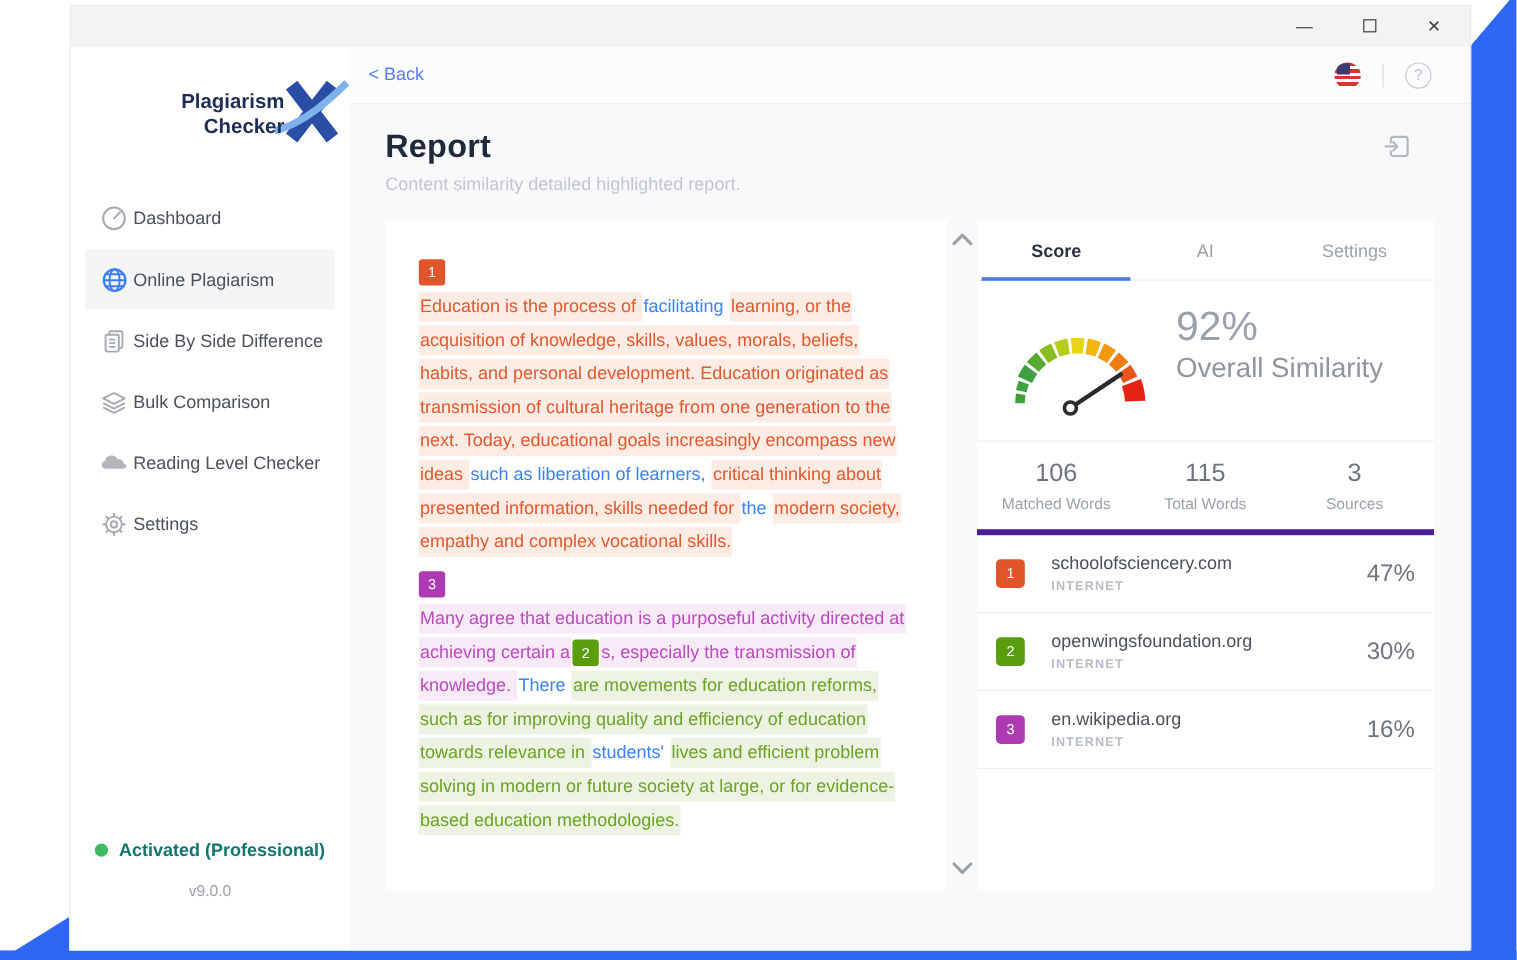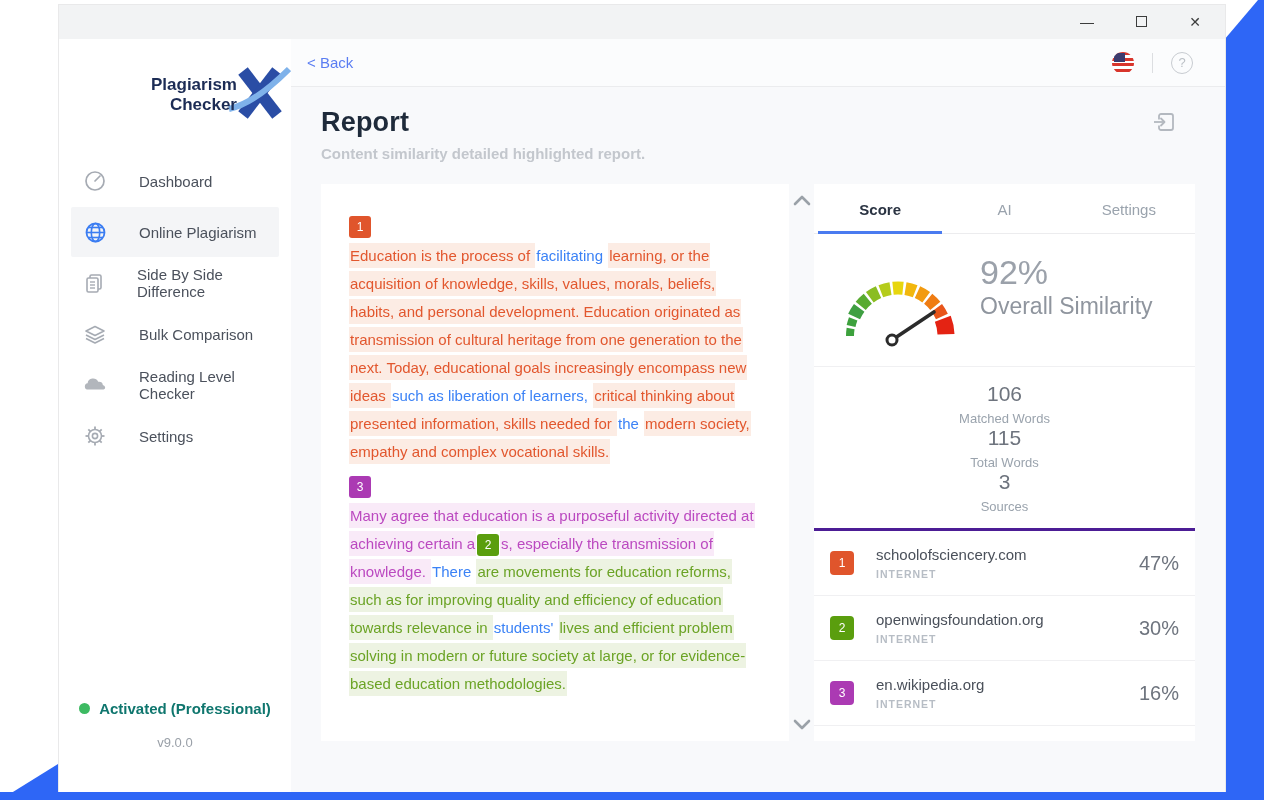--- a/index.html
+++ b/index.html
@@ -24,21 +24,21 @@
   .wc-max-box { display:inline-block; width:11px; height:11px; border:1.4px solid #3c3c3c; }
 
   .app { flex:1; display:flex; min-height:0; }
 
   
   .sidebar { width:232px; background:#fff; display:flex; flex-direction:column; }
   .logo-wrap { padding:26px 0 30px; display:flex; justify-content:flex-end; align-items:center; }
   .logo { display:flex; align-items:center; }
   .logo-text { text-align:right; font-weight:700; font-size:17px; color:#1c2c55; line-height:1.2; margin-right:-10px; position:relative; z-index:2; }
   .logo-x { position:relative; z-index:1; }
-  .nav-item { display:flex; align-items:center; height:50px; margin:1px 12px; padding-left:12px; gap:32px;
+  .nav-item { display:flex; align-items:center; height:50px; margin:1px 12px; padding-left:12px; gap:4px;
               font-size:15px; color:#4b515c; border-radius:2px; cursor:pointer; }
   .nav-item.active { background:#f4f5f7; }
   .nav-icon { width:24px; height:24px; display:flex; align-items:center; justify-content:center; }
   .activation { margin-top:auto; padding-bottom:42px; text-align:center; }
   .act-line { display:flex; align-items:center; justify-content:center; gap:9px; font-size:15px; font-weight:700; color:#0f766e; }
   .dot { width:11px; height:11px; border-radius:50%; background:#3dba62; }
   .version { font-size:13px; color:#9aa0a8; margin-top:18px; }
 
   
   .main { flex:1; min-width:0; background:#f8f9fb; display:flex; flex-direction:column; }
@@ -48,21 +48,21 @@
   .topbar-right { display:flex; align-items:center; gap:18px; }
   .flag { width:22px; height:22px; border-radius:50%; overflow:hidden; position:relative; cursor:pointer;
           background:repeating-linear-gradient(180deg,#d8352c 0 3px,#ffffff 3px 5.5px); }
   .flag::after { content:""; position:absolute; left:2px; top:1px; width:11px; height:9px; background:#3c3b6e; border-radius:2px 0 0 0; }
   .tb-divider { width:1px; height:20px; background:#dcdee1; }
   .help { width:22px; height:22px; border-radius:50%; border:1.6px solid #c8ccd1; color:#bbc0c6; font-size:13px;
           display:flex; align-items:center; justify-content:center; cursor:pointer; }
 
   .page-header { padding:20px 40px 0 30px; position:relative; }
   .page-title { font-size:27px; font-weight:700; color:#1e2a3a; letter-spacing:0.2px; }
-  .page-subtitle { font-size:15px; color:#c3c7cd; margin-top:7px;font-weight:bold; }
+  .page-subtitle { font-size:15px; color:#c3c7cd; margin-top:7px; }
   .export-btn { position:absolute; right:48px; top:22px; cursor:pointer; }
 
   .content { display:flex; padding:22px 30px 0 30px; }
 
   
   .doc-panel { width:468px; height:557px; background:#fff; padding:30px 28px; overflow:hidden; }
   .para { margin-bottom:10px; }
   .para-text { font-size:15px; line-height:28px; color:#2b3442; width:412px; }
   .para-badge { display:inline-flex; align-items:center; justify-content:center; width:22px; height:22px;
                 border-radius:3px; color:#fff; font-size:12px; }
@@ -80,21 +80,21 @@
   .scroll-btn { cursor:pointer; }
 
   
   .right-panel { width:381px; height:557px; background:#fff; overflow:hidden; }
   .tabs { display:flex; border-bottom:1px solid #ececee; padding:0 4px; }
   .tab { flex:1; text-align:center; padding:17px 0 13px; font-size:15px; color:#9aa3ad; cursor:pointer; }
   .tab.active { color:#2a3342; font-weight:700; border-bottom:3px solid #4a7bf0; margin-bottom:-1px; }
   .gauge-row { display:flex; align-items:flex-start; gap:16px; padding:20px 14px 14px 22px; border-bottom:1px solid #f0f0f2; }
   .score-big { font-size:34px; color:#9ba1aa; line-height:1.1; }
   .score-label { font-size:23px; color:#8f959e; margin-top:2px; }
-  .stats { display:flex; padding:15px 4px 14px; border-bottom:3px solid #4c1d95;flex-direction:column; }
+  .stats { display:flex; padding:15px 4px 14px; border-bottom:5px solid #4c1d95; }
   .stat { flex:1; text-align:center; }
   .stat-value { font-size:21px; color:#6e747e; }
   .stat-label { font-size:13px; color:#9aa3ad; margin-top:5px; }
   .source-row { display:flex; align-items:center; padding:15px 16px; border-bottom:1px solid #f0f0f2; cursor:pointer; }
   .src-badge { width:24px; height:24px; border-radius:4px; color:#fff; font-size:12px;
                display:flex; align-items:center; justify-content:center; flex:0 0 24px; }
   .src-c1 { background:#e0552c; } .src-c2 { background:#5a9e0e; } .src-c3 { background:#ab3ab3; }
   .src-info { margin-left:22px; flex:1; }
   .src-domain { font-size:15px; color:#4a505a; }
   .src-type { font-size:10.5px; color:#b7bdc5; letter-spacing:1px; margin-top:5px;font-weight:bold; }

